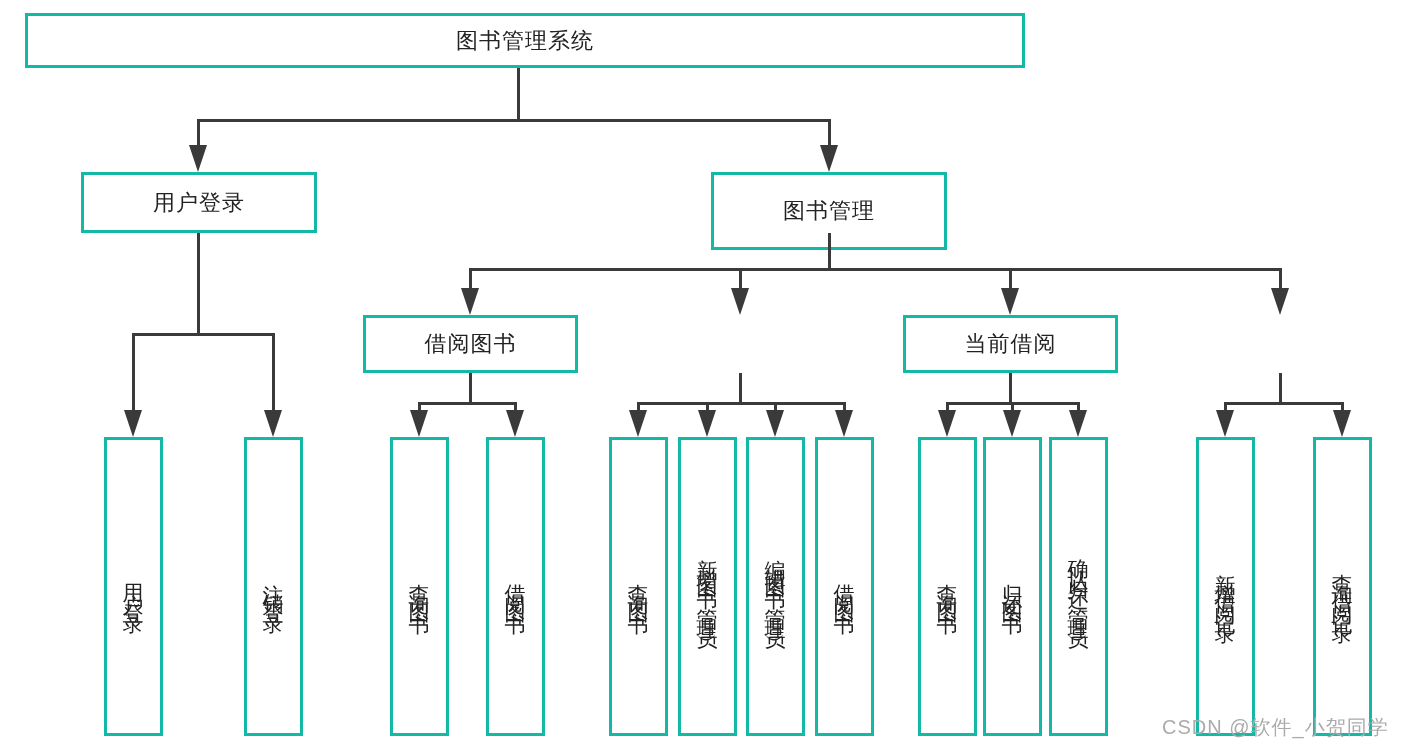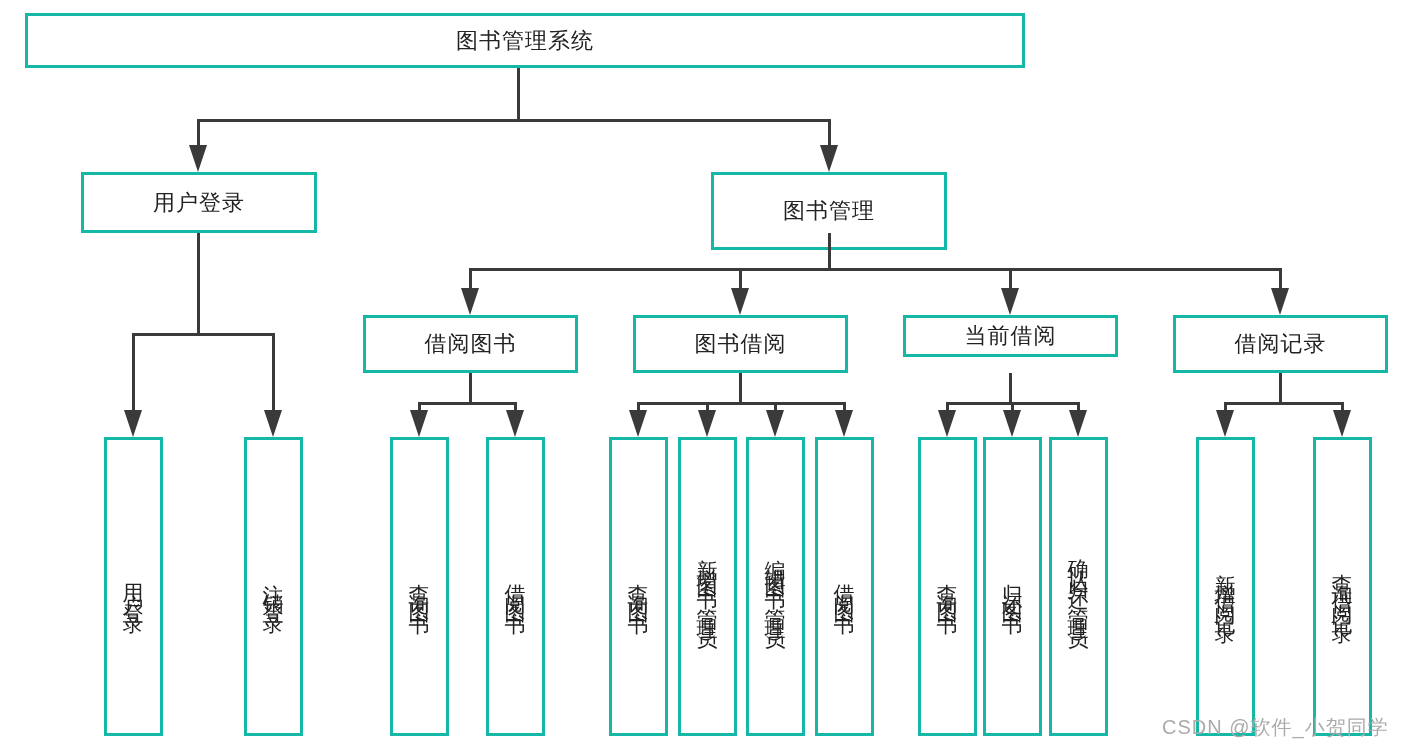--- a/index.html
+++ b/index.html
@@ -66,28 +66,22 @@
   <div class="vline" style="left:739px;top:268px;height:21px;"></div>
   <div class="arrow" style="left:731px;top:288px;"></div>
   <div class="vline" style="left:1009px;top:268px;height:21px;"></div>
   <div class="arrow" style="left:1001px;top:288px;"></div>
   <div class="vline" style="left:1279px;top:268px;height:21px;"></div>
   <div class="arrow" style="left:1271px;top:288px;"></div>
 
   <div class="box" style="left:363px;top:315px;width:215px;height:58px;">
     <span class="h-label">借阅图书</span>
   </div>
-  <div class="box" style="left:633px;top:315px;width:215px;height:58px;">
-    <span class="h-label">图书借阅</span>
-  </div>
-  <div class="box" style="left:903px;top:315px;width:215px;height:42px;">
+  <div class="box" style="left:903px;top:315px;width:215px;height:58px;">
     <span class="h-label">当前借阅</span>
-  </div>
-  <div class="box" style="left:1173px;top:315px;width:215px;height:58px;">
-    <span class="h-label">借阅记录</span>
   </div>
 
   <div class="vline" style="left:469px;top:373px;height:32px;"></div>
   <div class="hline" style="left:418px;top:402px;width:99px;"></div>
   <div class="vline" style="left:418px;top:402px;height:9px;"></div>
   <div class="arrow" style="left:410px;top:410px;"></div>
   <div class="vline" style="left:514px;top:402px;height:9px;"></div>
   <div class="arrow" style="left:506px;top:410px;"></div>
 
   <div class="vline" style="left:739px;top:373px;height:32px;"></div>

